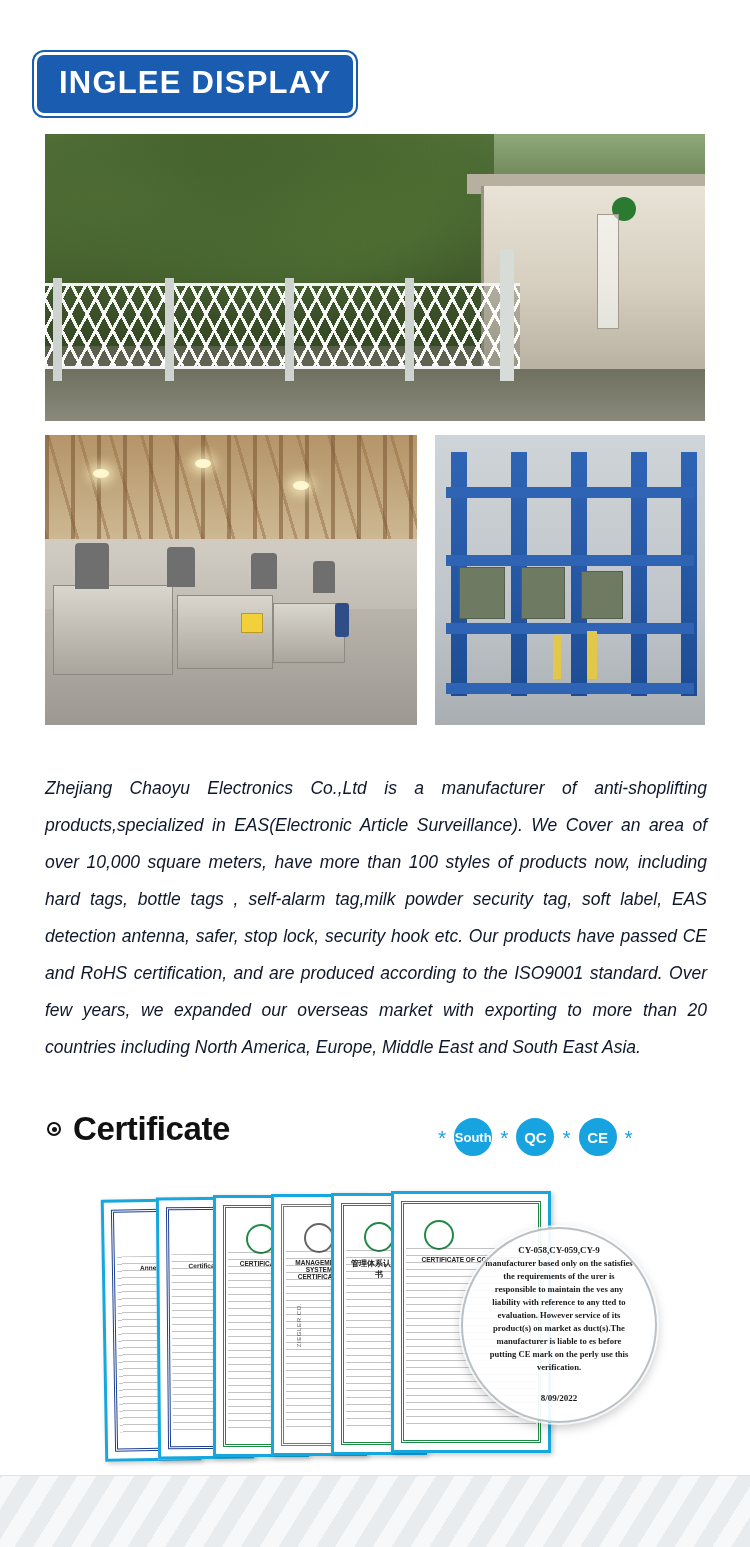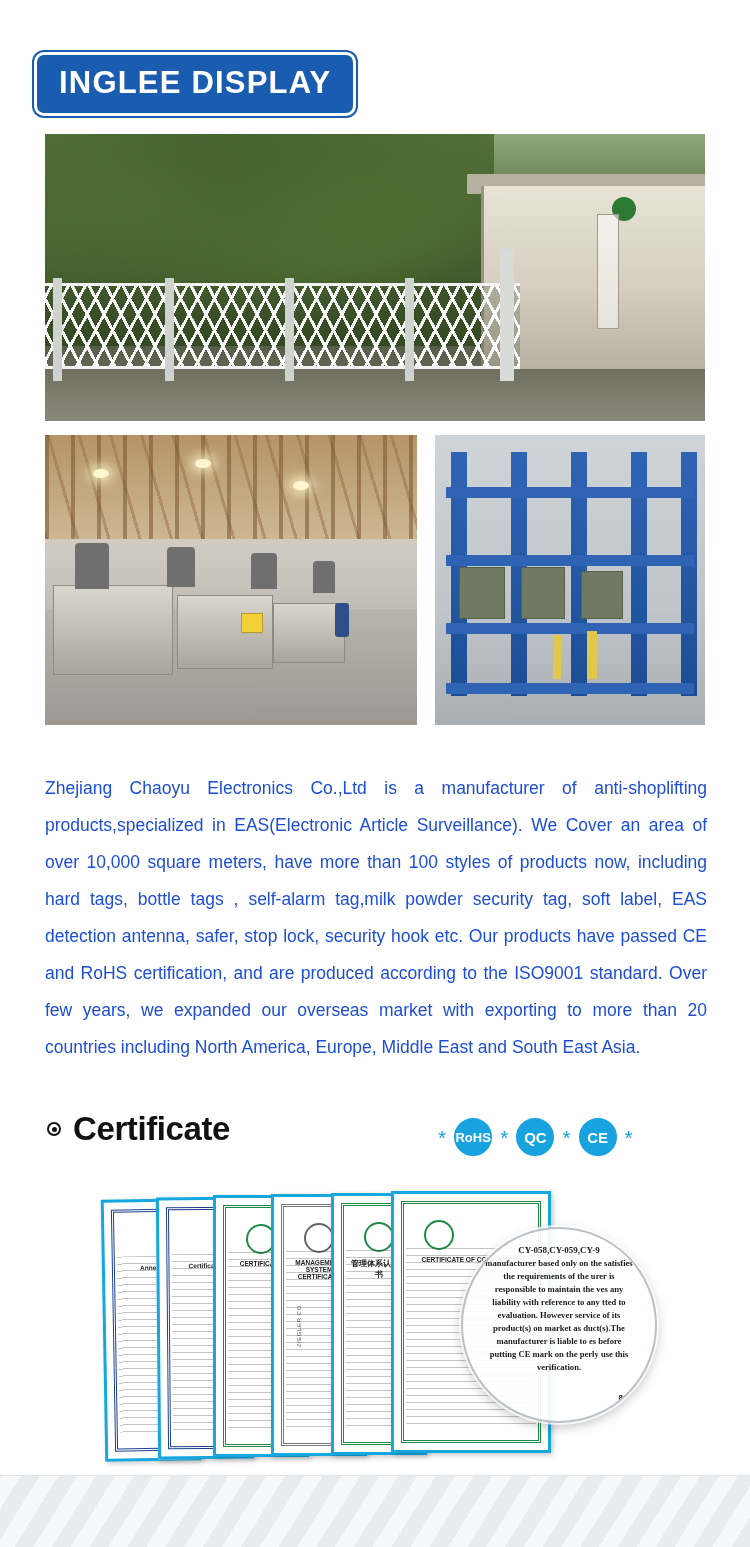--- a/index.html
+++ b/index.html
@@ -131,23 +131,24 @@
   .rk-cargo { position:absolute; background:#6f7a63; border:1px solid #55604b; }
   .rk-yellow { position:absolute; background:#e3c74a; }
 
   
   .intro {
     position: absolute;
     left: 45px; top: 752px;
     width: 662px;
     font-size: 17.5px;
     line-height: 37px;
-    color: #1d4ed8;
+    color: #0f172a;
     text-align: justify;
     font-family: "Liberation Sans", sans-serif;
+    font-style: italic;
   }
 
   
   .cert-head {
     position: absolute;
     left: 47px; top: 1110px;
     display: flex;
     align-items: center;
     gap: 12px;
   }
@@ -238,21 +239,21 @@
     font-weight: bold; text-align: center;
     font-family: "Liberation Serif", serif;
   }
   .mag-top {
     position: absolute; left: 0; right: 0; top: 16px;
     text-align: center; font-size: 9px; font-weight: bold;
     font-family: "Liberation Serif", serif; color: #1b1b1b;
   }
   .mag-bottom {
     position: absolute; left: 0; right: 0; bottom: 18px;
-    text-align: right; font-size: 9px; font-weight: bold;
+    text-align: center; font-size: 9px; font-weight: bold;
     font-family: "Liberation Serif", serif; color: #1b1b1b; margin-top: 24px;
   }
 
   
   .bottom-stripe {
     position: absolute;
     left: 0; bottom: 0; width: 750px; height: 72px;
     background:
       repeating-linear-gradient(-58deg, #e9ecef 0 16px, #f7f8f9 16px 32px);
     border-top: 1px solid #e0e3e6;
@@ -321,21 +322,21 @@
 
 <div class="cert-head">
   <span class="cert-bullet">
       <i></i>
     </span>
   <span class="cert-title">Certificate</span>
 </div>
 
 <div class="badges">
   <span class="badge-star">*</span>
-  <span class="badge-circle small-text">RoHS</span>
+  <span class="badge-circle small-text">South</span>
   <span class="badge-star">*</span>
   <span class="badge-circle">QC</span>
   <span class="badge-star">*</span>
   <span class="badge-circle">CE</span>
   <span class="badge-star">*</span>
 </div>
 
 <div class="certs">
 
   <div class="cert-sheet" style="left:8px;top:14px;transform:rotate(-1deg);">

